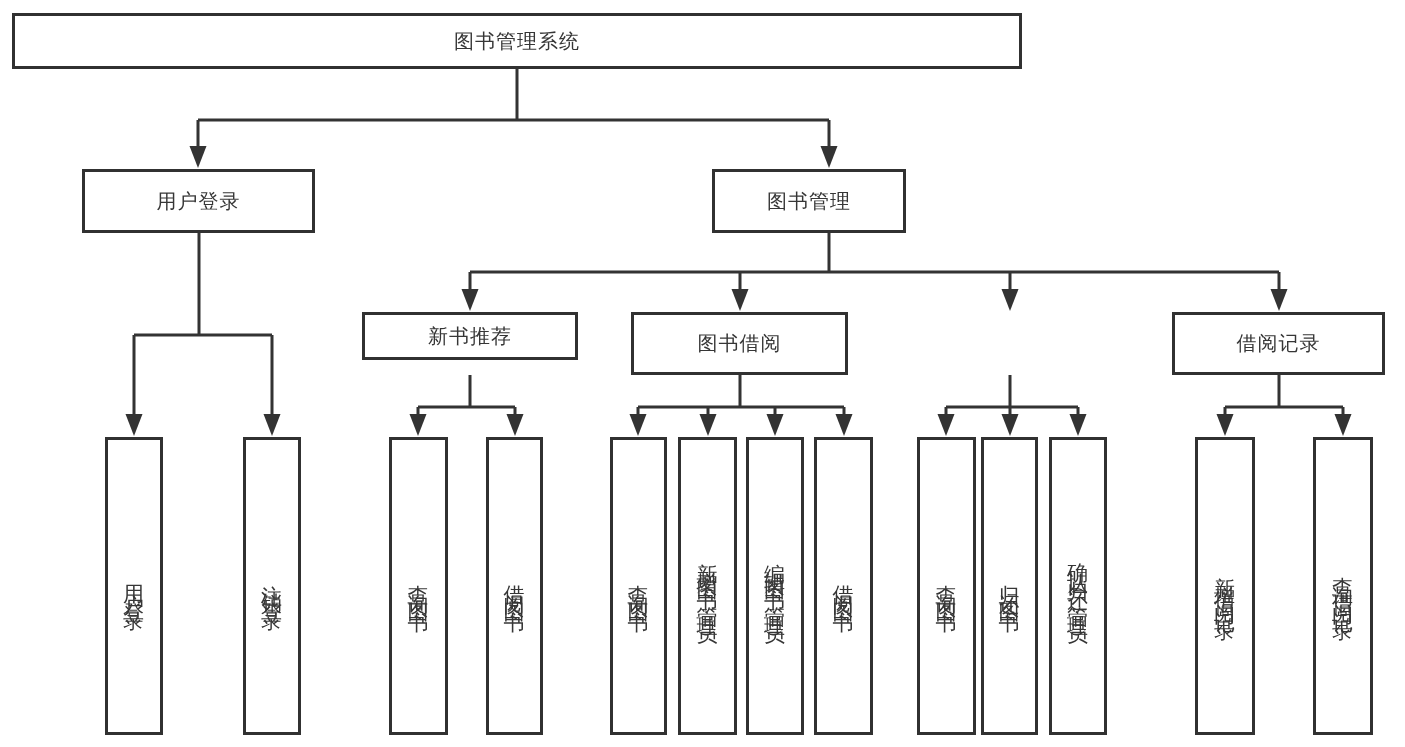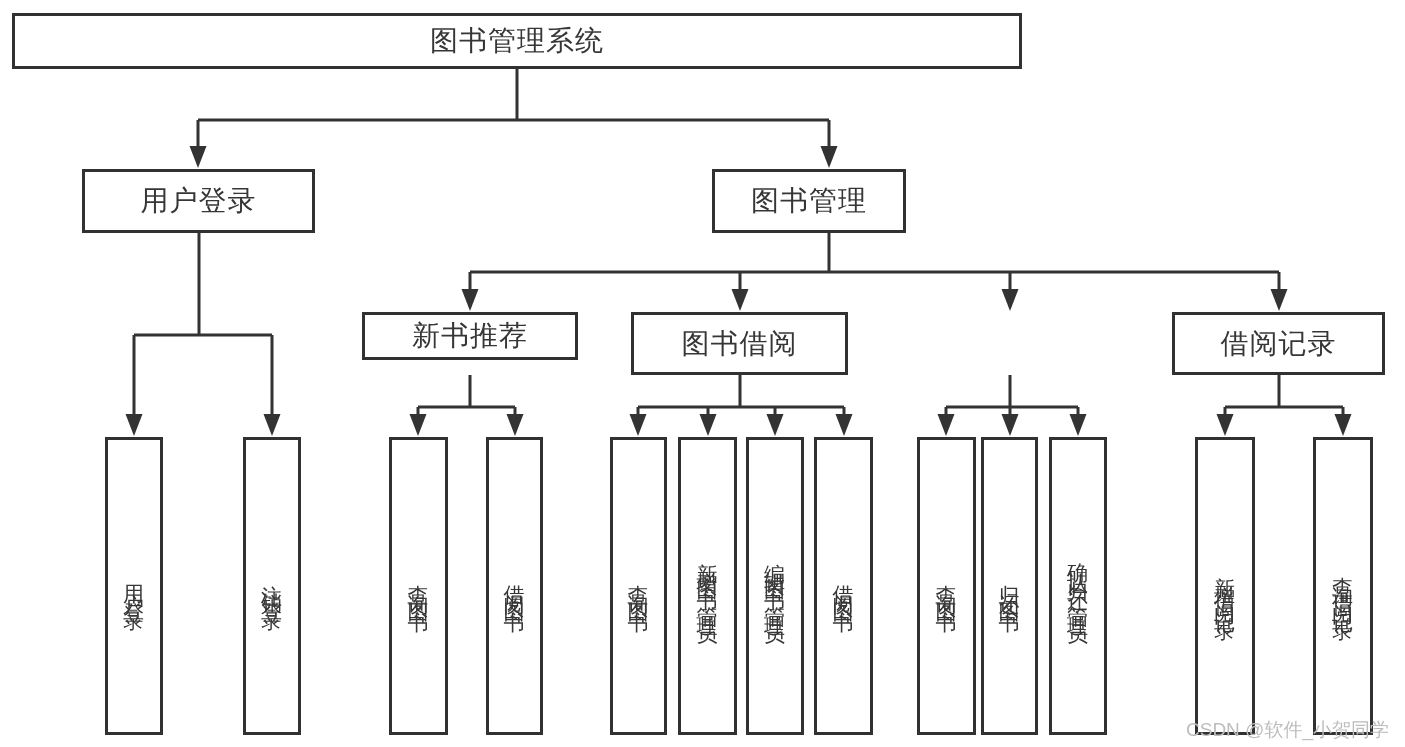--- a/index.html
+++ b/index.html
@@ -15,21 +15,21 @@
     position:absolute;
     box-sizing:border-box;
     background:#ffffff;
     border:3px solid #313131;
     display:flex;
     align-items:center;
     justify-content:center;
     color:#363636;
     z-index:2;
   }
-  .h-node{font-size:28px;letter-spacing:1px;white-space:nowrap;}
+  .h-node{font-size:20px;letter-spacing:1px;white-space:nowrap;}
   .v-node span{
     writing-mode:vertical-rl;
     text-orientation:mixed;
     font-size:21px;
     line-height:1.1;
     letter-spacing:0.42em;
     white-space:nowrap;
   }
   
   .n-root{left:12px;top:13px;width:1010px;height:56px;}
@@ -159,15 +159,14 @@
     <span>确认归还（管理员）</span>
   </div>
 
   <div class="node v-node leaf n-e1">
     <span>新增借阅记录</span>
   </div>
   <div class="node v-node leaf n-e2">
     <span>查询借阅记录</span>
   </div>
 
-  <div class="watermark">CSDN @软件_小贺同学</div>
 
 </div>
 
 </body></html>

